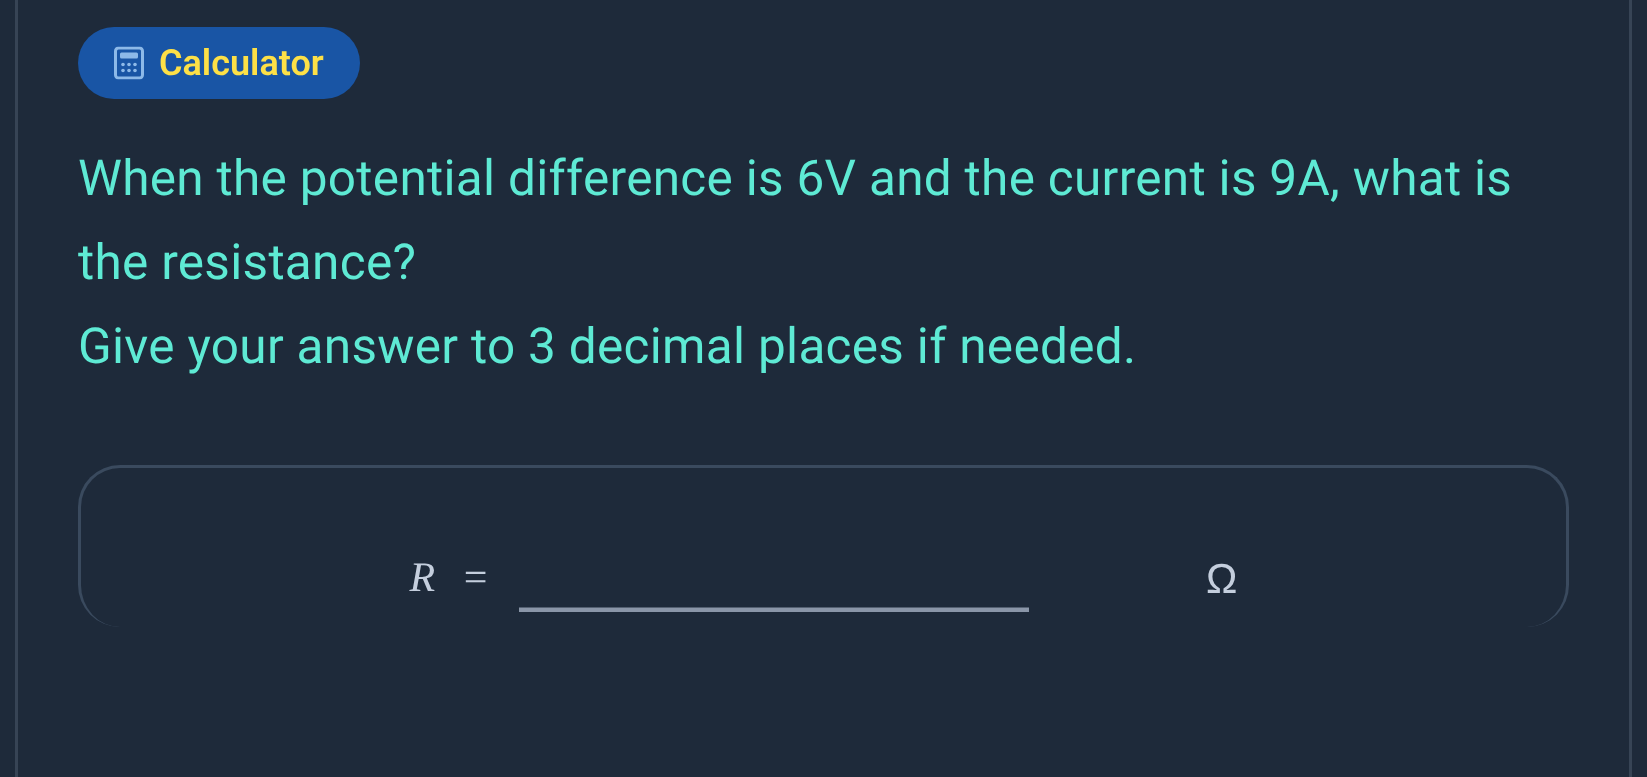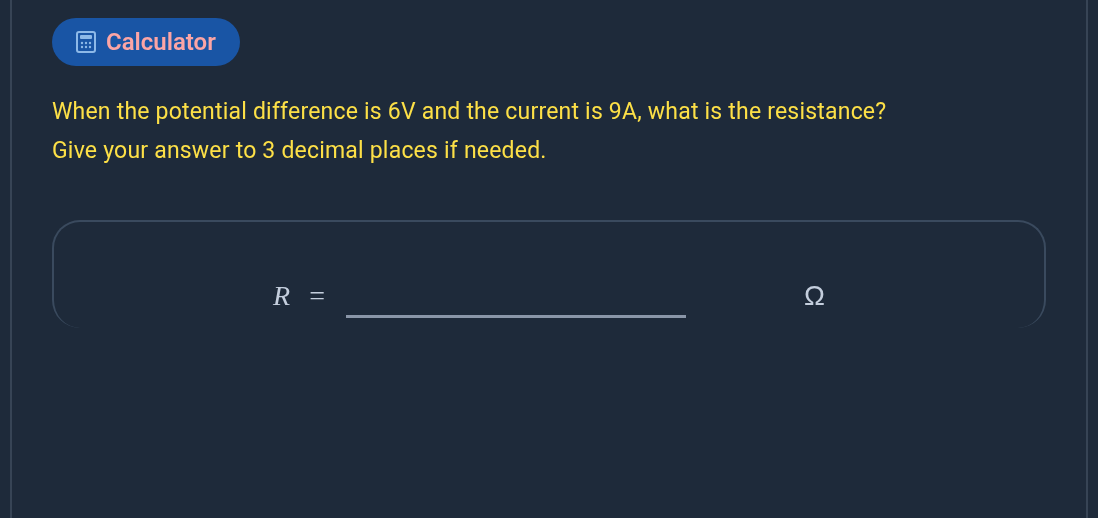--- a/index.html
+++ b/index.html
@@ -20,35 +20,35 @@
       height: 100%;
       margin: 0 10px;
       padding: 18px 40px 0 40px;
       position: relative;
     }
     .calculator-pill {
       display: inline-flex;
       align-items: center;
       gap: 10px;
       background: #1955a5;
-      color: #fca5a5;
+      color: #fde047;
       padding: 10px 24px;
       border-radius: 999px;
       font-weight: 600;
       font-size: 24px;
       margin-bottom: 26px;
     }
     .calculator-pill .icon {
       display: inline-flex;
       align-items: center;
       justify-content: center;
     }
     .question-text {
-      color: #fde047;
-      font-size: 23px;
+      color: #5eead4;
+      font-size: 33px;
       line-height: 1.7;
       font-weight: 400;
       margin-bottom: 50px;
       letter-spacing: 0.2px;
     }
     .answer-box {
       border: 2px solid #3a4a5e;
       border-radius: 28px;
       padding: 52px 42px 10px 42px;
       display: flex;

